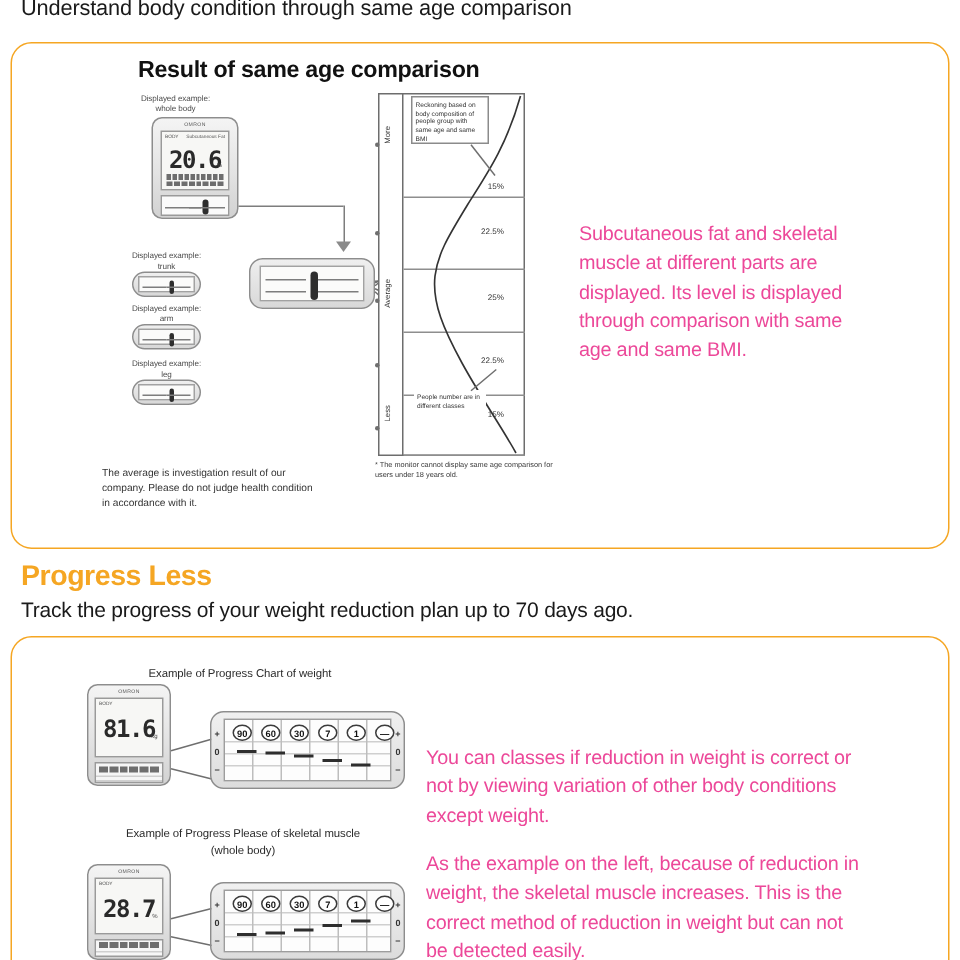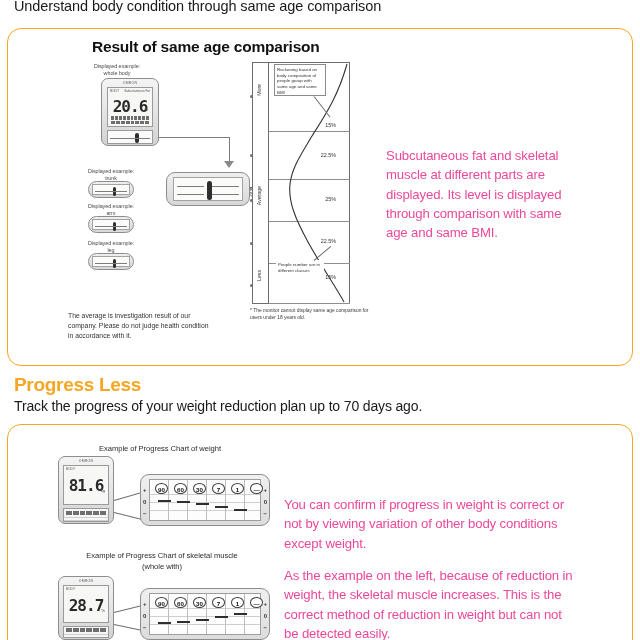--- a/index.html
+++ b/index.html
@@ -392,24 +392,24 @@
     <div class="plusminus" style="right:2px; top:36px;">−</div>
 
     <div class="daybub" style="left:14px; top:8px;  width:13px; height:11px; line-height:11px;">90</div>
     <div class="daybub" style="left:33px; top:8px;  width:13px; height:11px; line-height:11px;">60</div>
     <div class="daybub" style="left:52px; top:8px;  width:13px; height:11px; line-height:11px;">30</div>
     <div class="daybub" style="left:71px; top:8px;  width:13px; height:11px; line-height:11px;">7</div>
     <div class="daybub" style="left:90px; top:8px;  width:13px; height:11px; line-height:11px;">1</div>
     <div class="daybub" style="left:109px; top:8px; width:13px; height:11px; line-height:11px;">—</div>
   </div>
 
-  <div class="body-copy" style="left:284px; top:495px; width:292px;">You can confirm if progress in weight is correct or not by viewing variation of other body conditions except weight.</div>
-
-  <div class="cap cap-dark" style="left:48px; top:551px; width:228px; font-size:7.6px;">Example of Progress Chart of skeletal muscle</div>
-  <div class="cap cap-dark" style="left:48px; top:562px; width:228px; font-size:7.6px;">(whole with)</div>
+  <div class="body-copy" style="left:284px; top:495px; width:292px;">You can classes if reduction in weight is correct or not by viewing variation of other body conditions except weight.</div>
+
+  <div class="cap cap-dark" style="left:48px; top:551px; width:228px; font-size:7.6px;">Example of Progress Please of skeletal muscle</div>
+  <div class="cap cap-dark" style="left:48px; top:562px; width:228px; font-size:7.6px;">(whole body)</div>
 
   <div class="device" style="left:58px; top:576px; width:56px; height:64px;">
     <div class="dev-brand" style="top:2px;">OMRON</div>
     <div class="dev-screen" style="left:4px; top:8px; right:4px; height:38px;">
       <div class="lcd-tag" style="left:2px; top:1px;">BODY</div>
       <div class="lcd-num" style="top:10px; font-size:16px;">28.7</div>
       <div class="lcd-unit" style="right:3px; top:22px;">%</div>
     </div>
     <div class="dev-screen" style="left:4px; top:49px; right:4px; height:12px; background:#f6f6f6;">
       <div class="barstrip" style="left:2px; right:2px; top:1px; height:4px;">

